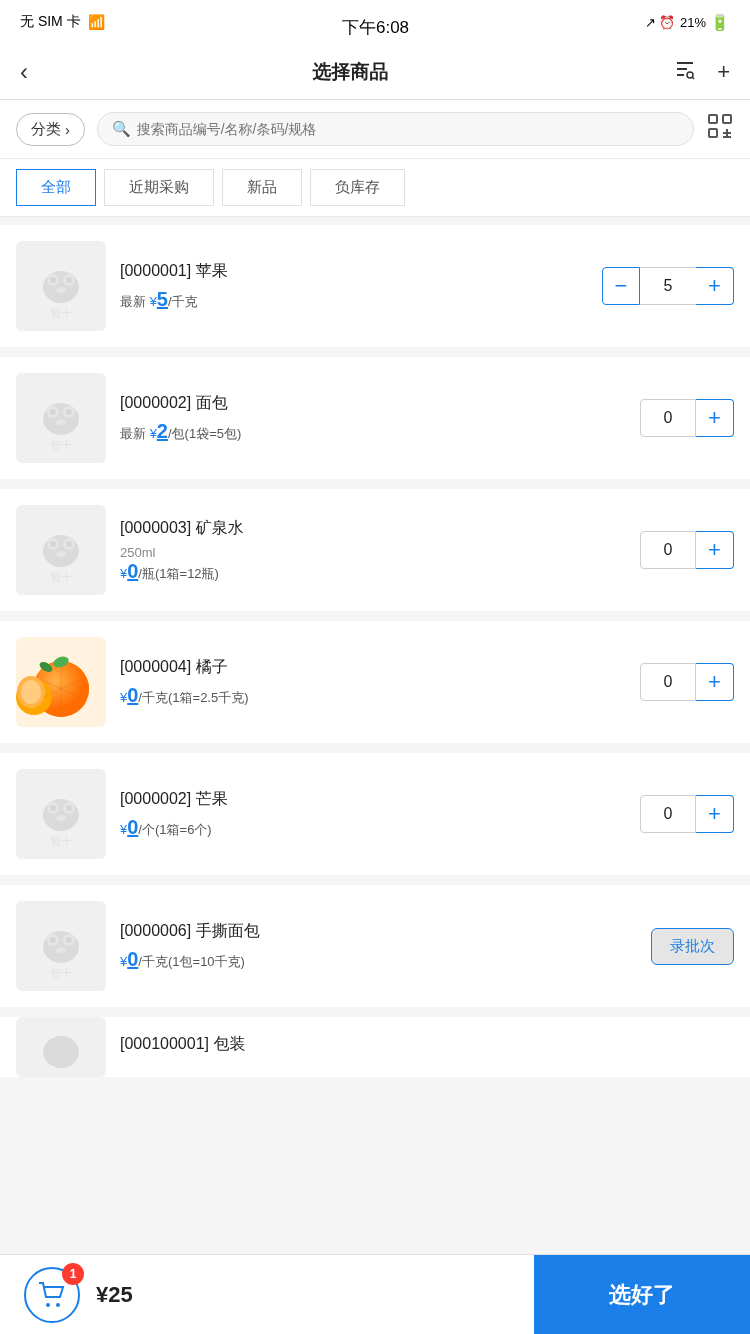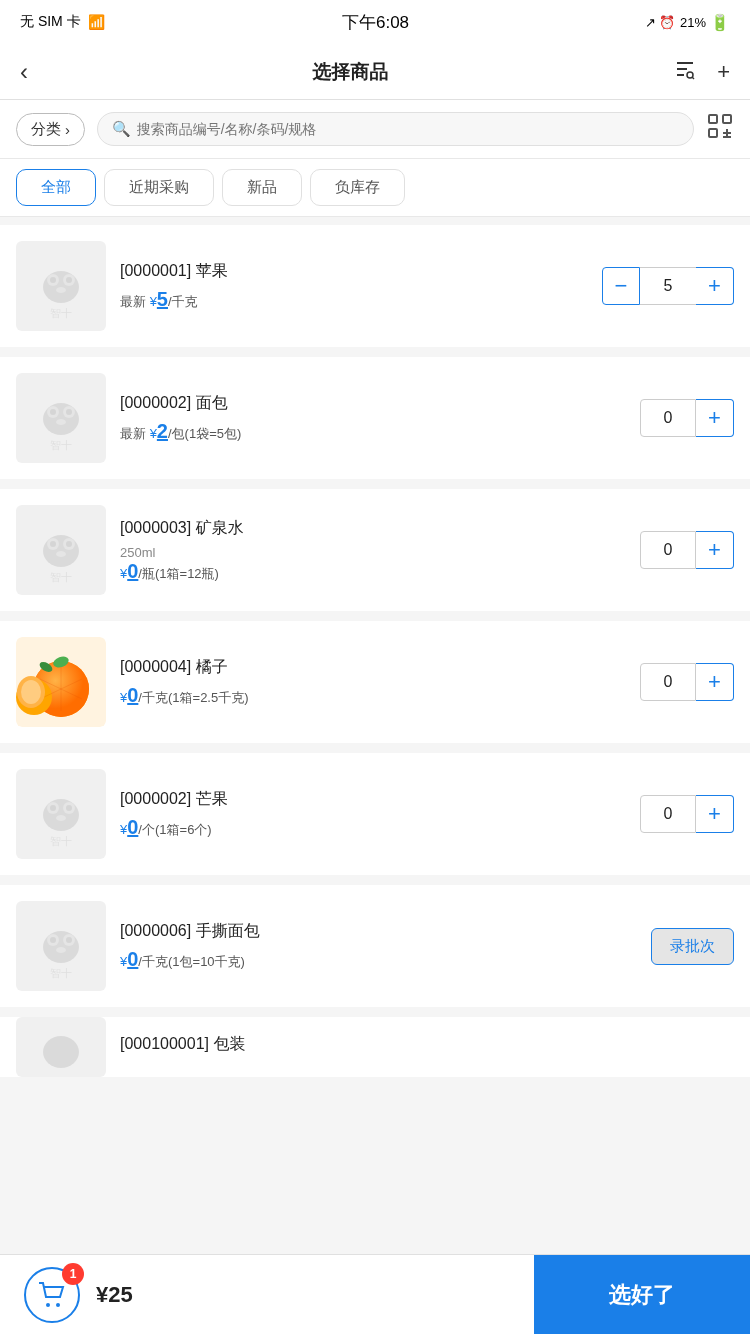--- a/index.html
+++ b/index.html
@@ -10,23 +10,22 @@
       width: 750px;
       min-height: 1334px;
       overflow-x: hidden;
     }
 
     
     .status-bar {
       height: 44px;
       background: #fff;
       display: flex;
-      align-items: center;
       justify-content: space-between;
-      padding: 8px 20px;
+      padding: 16px 20px;
       font-size: 15px;
       font-weight: 500;
     }
     .status-left { font-size: 14px; color: #000; display: flex; align-items: center; gap: 8px; }
     .status-center { font-size: 17px; font-weight: 500; }
     .status-right { font-size: 13px; color: #000; display: flex; align-items: center; gap: 4px; }
 
     
     .nav-bar {
       height: 56px;
@@ -95,21 +94,21 @@
       display: flex;
       gap: 0;
       border-bottom: 1px solid #e8e8e8;
     }
     .tab-item {
       padding: 8px 24px;
       font-size: 15px;
       color: #555;
       cursor: pointer;
       border: 1px solid #e0e0e0;
-      border-radius: 10px;
+      border-radius: 0;
       margin-right: 8px;
       background: #fff;
       margin-bottom: 10px;
     }
     .tab-item.active {
       color: #1a7fe8;
       border-color: #1a7fe8;
       background: #fff;
     }
 

